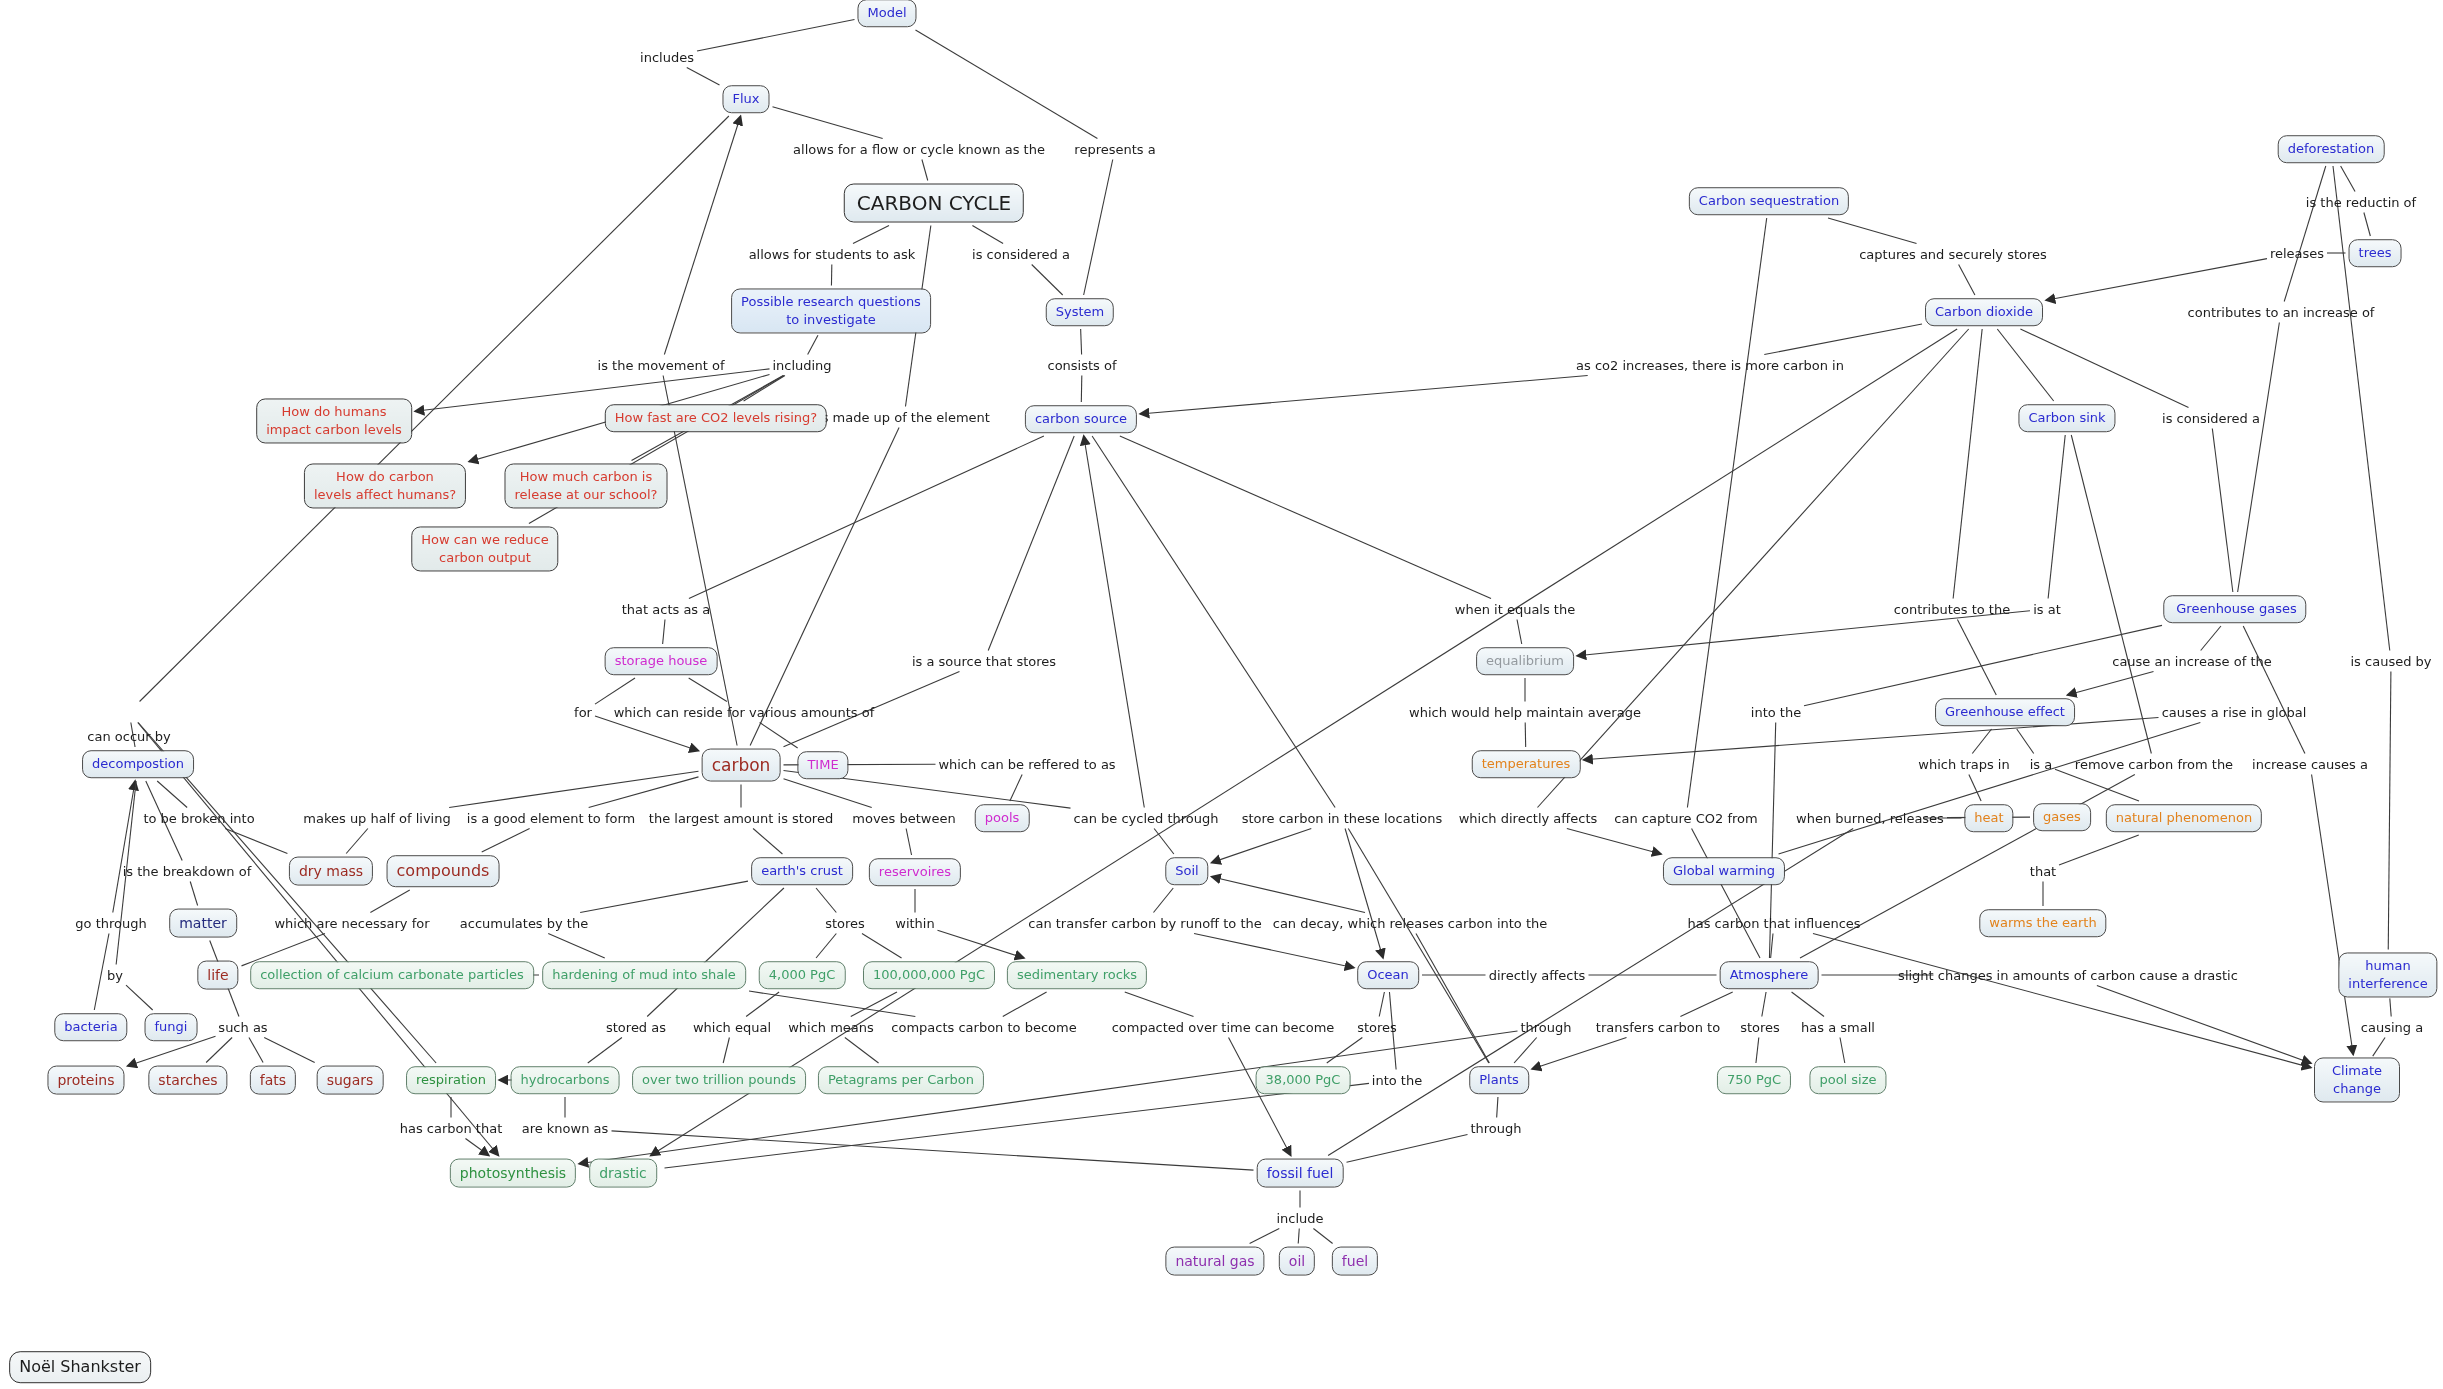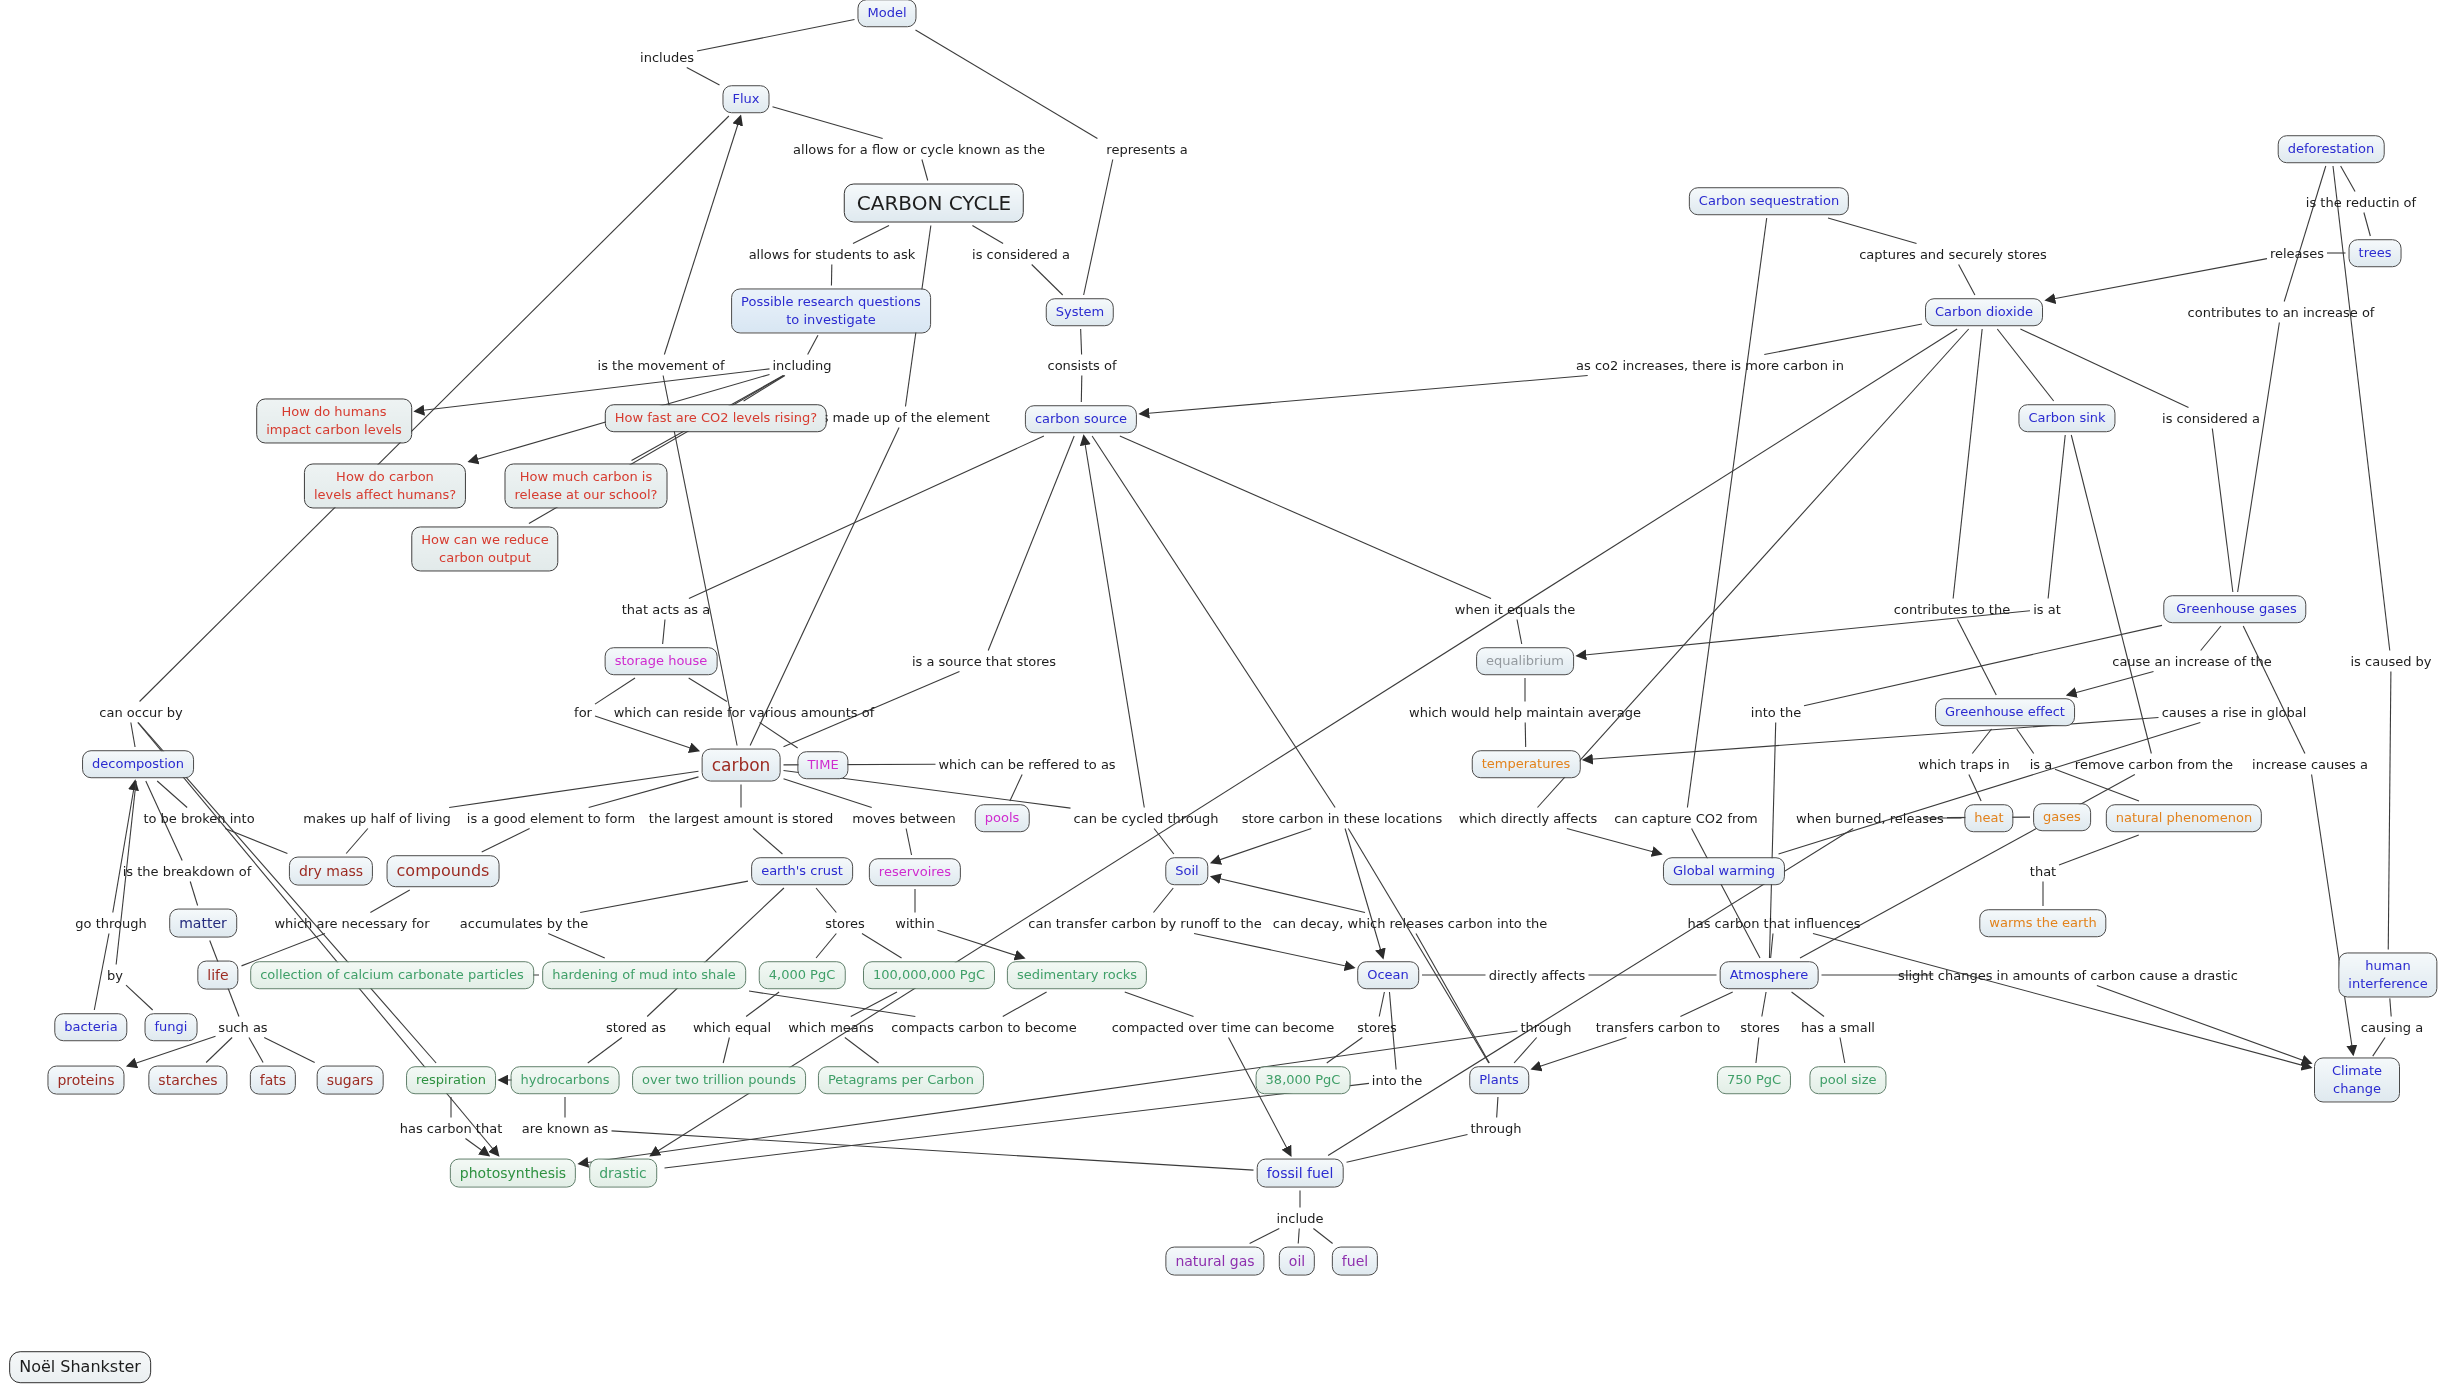--- a/index.html
+++ b/index.html
@@ -273,21 +273,21 @@
     <div class="node c-blue" style="left: 2357px; top: 1080px;">Climate change</div>
     <div class="node c-dgreen f-green" style="font-size: 14px; left: 513px; top: 1173px;">photosynthesis</div>
     <div class="node c-green f-green" style="font-size: 14px; left: 623px; top: 1173px;">drastic</div>
     <div class="node c-blue" style="font-size: 14px; left: 1300px; top: 1173px;">fossil fuel</div>
     <div class="node c-purple" style="font-size: 14px; left: 1215px; top: 1261px;">natural gas</div>
     <div class="node c-purple" style="font-size: 14px; left: 1297px; top: 1261px;">oil</div>
     <div class="node c-purple" style="font-size: 14px; left: 1355px; top: 1261px;">fuel</div>
     <div class="node c-black f-author" style="font-size: 16px; left: 80px; top: 1367px;">Noël Shankster</div>
     <div class="lbl" style="left: 667px; top: 57px;">includes</div>
     <div class="lbl" style="left: 919px; top: 149px;">allows for a flow or cycle known as the</div>
-    <div class="lbl" style="left: 1115px; top: 149px; margin-left: 32px;">represents a</div>
+    <div class="lbl" style="left: 1115px; top: 149px;">represents a</div>
     <div class="lbl" style="left: 832px; top: 254px;">allows for students to ask</div>
     <div class="lbl" style="left: 1021px; top: 254px;">is considered a</div>
     <div class="lbl" style="left: 661px; top: 365px;">is the movement of</div>
     <div class="lbl" style="left: 802px; top: 365px;">including</div>
     <div class="lbl" style="left: 1082px; top: 365px;">consists of</div>
     <div class="lbl" style="left: 904px; top: 417px;">is made up of the element</div>
     <div class="lbl" style="left: 1953px; top: 254px;">captures and securely stores</div>
     <div class="lbl" style="left: 2361px; top: 202px;">is the reductin of</div>
     <div class="lbl" style="left: 2297px; top: 253px;">releases</div>
     <div class="lbl" style="left: 2281px; top: 312px;">contributes to an increase of</div>
@@ -298,21 +298,21 @@
     <div class="lbl" style="left: 1515px; top: 609px;">when it equals the</div>
     <div class="lbl" style="left: 1952px; top: 609px;">contributes to the</div>
     <div class="lbl" style="left: 2047px; top: 609px;">is at</div>
     <div class="lbl" style="left: 2192px; top: 661px;">cause an increase of the</div>
     <div class="lbl" style="left: 2391px; top: 661px;">is caused by</div>
     <div class="lbl" style="left: 583px; top: 712px;">for</div>
     <div class="lbl" style="left: 744px; top: 712px;">which can reside for various amounts of</div>
     <div class="lbl" style="left: 1525px; top: 712px;">which would help maintain average</div>
     <div class="lbl" style="left: 1776px; top: 712px;">into the</div>
     <div class="lbl" style="left: 2234px; top: 712px;">causes a rise in global</div>
-    <div class="lbl" style="left: 129px; top: 712px; margin-left: 12px;">can occur by</div>
+    <div class="lbl" style="left: 129px; top: 736px;">can occur by</div>
     <div class="lbl" style="left: 1027px; top: 764px;">which can be reffered to as</div>
     <div class="lbl" style="left: 1964px; top: 764px;">which traps in</div>
     <div class="lbl" style="left: 2041px; top: 764px;">is a</div>
     <div class="lbl" style="left: 2154px; top: 764px;">remove carbon from the</div>
     <div class="lbl" style="left: 2310px; top: 764px;">increase causes a</div>
     <div class="lbl" style="left: 199px; top: 818px;">to be broken into</div>
     <div class="lbl" style="left: 377px; top: 818px;">makes up half of living</div>
     <div class="lbl" style="left: 551px; top: 818px;">is a good element to form</div>
     <div class="lbl" style="left: 741px; top: 818px;">the largest amount is stored</div>
     <div class="lbl" style="left: 904px; top: 818px;">moves between</div>

